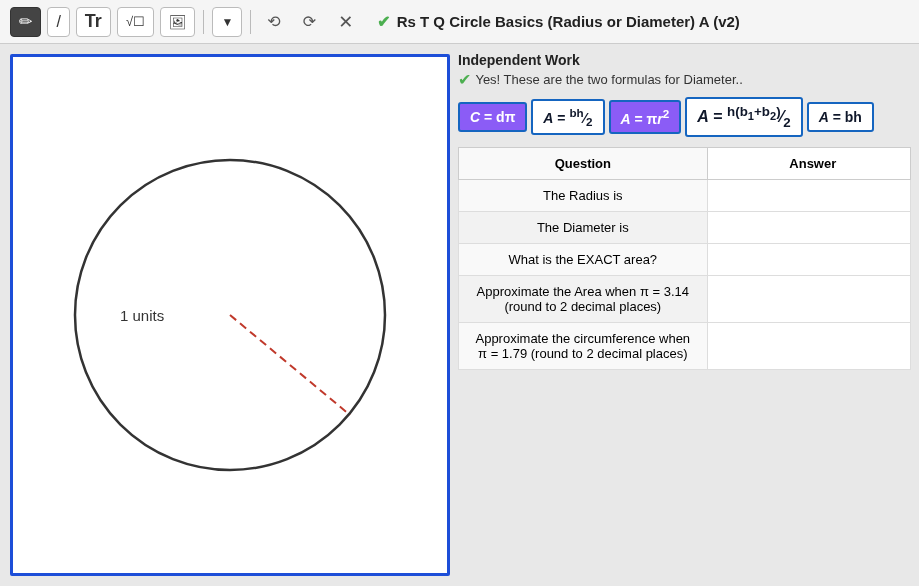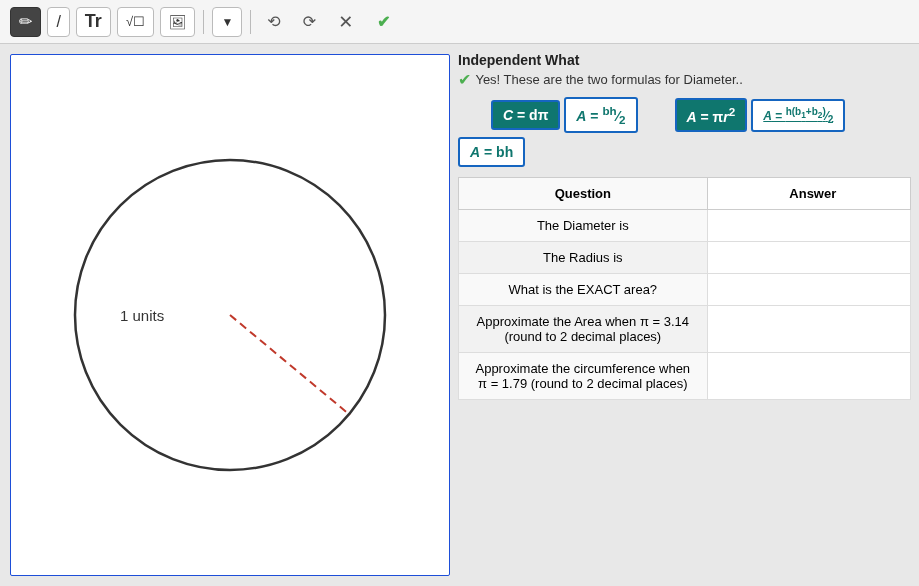--- a/index.html
+++ b/index.html
@@ -59,21 +59,21 @@
     
     .main-area {
       display: flex;
       height: calc(586px - 44px);
     }
 
     
     .circle-panel {
       width: 440px;
       background: #fff;
-      border: 1px solid #1d4ed8;
+      border: 3px solid #1d4ed8;
       margin: 10px 8px 10px 10px;
       display: flex;
       align-items: center;
       justify-content: center;
       position: relative;
       border-radius: 2px;
     }
 
     .circle-container {
       position: relative;
@@ -136,27 +136,26 @@
       background: #1565c0;
       color: #fff;
       padding: 5px 10px;
       border-radius: 3px;
       font-size: 14px;
       font-weight: 600;
       min-width: 52px;
       text-align: center;
     }
     .formula-box.highlight {
-      background: #0f766e;
+      background: #8b5cf6;
       border-color: #1565c0;
-      margin-left: 33px;
     }
     .formula-box.white-box {
       background: #fff;
-      color: #0f766e;
+      color: #0f172a;
       border-color: #1565c0;
     }
 
     
     .qa-table {
       width: 100%;
       border-collapse: collapse;
       font-size: 13px;
       background: #fff;
       border: 1px solid #ccc;
@@ -200,68 +199,69 @@
   <button class="toolbar-btn" style="font-size:13px;">√☐</button>
   <button class="toolbar-btn" style="font-size:14px;">🖼</button>
   <div class="toolbar-sep"></div>
   <button class="toolbar-btn" style="font-size:12px;">▼</button>
   <div class="toolbar-sep"></div>
   <button class="toolbar-btn undo-redo">⟲</button>
   <button class="toolbar-btn undo-redo">⟳</button>
   <button class="toolbar-btn close">✕</button>
   <div class="top-bar-title">
     <span class="checkmark-green">✔</span>
+    <span>Rs T Q Circle Basics (Radius or Diameter) A (v2)</span>
   </div>
 </div>
 
 <div class="main-area">
 
   <div class="circle-panel">
 
     <div class="circle-container">
       <svg class="circle-svg" viewBox="0 0 340 340">
 
         <circle cx="170" cy="170" r="155" fill="none" stroke="#333" stroke-width="2.5"></circle>
 
         <line x1="170" y1="170" x2="290" y2="270" stroke="#c0392b" stroke-width="2" stroke-dasharray="8,5"></line>
       </svg>
       <div class="circle-label">1 units</div>
     </div>
   </div>
 
   <div class="content-panel">
-    <div class="iw-header">Independent What</div>
+    <div class="iw-header">Independent Work</div>
     <div class="iw-sub">
       <span class="checkmark-green">✔</span>
       <span>Yes! These are the two formulas for Diameter..</span>
     </div>
 
     <div class="formula-bar">
       <div class="formula-box highlight"><i>C</i> = dπ</div>
       <div class="formula-box white-box"><i>A</i> = <sup>bh</sup>⁄<sub>2</sub></div>
       <div class="formula-box highlight"><i>A</i> = π<i>r</i><sup>2</sup></div>
-      <div class="formula-box white-box" style="font-size:12px;text-decoration:underline;"><i>A</i> = <sup>h(b<sub>1</sub>+b<sub>2</sub>)</sup>⁄<sub>2</sub></div>
+      <div class="formula-box white-box" style="font-size:16px;"><i>A</i> = <sup>h(b<sub>1</sub>+b<sub>2</sub>)</sup>⁄<sub>2</sub></div>
       <div class="formula-box white-box"><i>A</i> = bh</div>
     </div>
 
     <table class="qa-table">
       <thead>
         <tr>
           <th class="q-col">Question</th>
           <th class="a-col">Answer</th>
         </tr>
       </thead>
       <tbody id="qa-tbody">
 
       <tr>
+            <td class="q-col">The Radius is</td>
+            <td class="a-col"></td>
+          </tr>
+          <tr>
             <td class="q-col">The Diameter is</td>
-            <td class="a-col"></td>
-          </tr>
-          <tr>
-            <td class="q-col">The Radius is</td>
             <td class="a-col"></td>
           </tr>
           <tr>
             <td class="q-col">What is the EXACT area?</td>
             <td class="a-col"></td>
           </tr>
           <tr>
             <td class="q-col">Approximate the Area when π = 3.14 (round to 2 decimal places)</td>
             <td class="a-col"></td>
           </tr>

